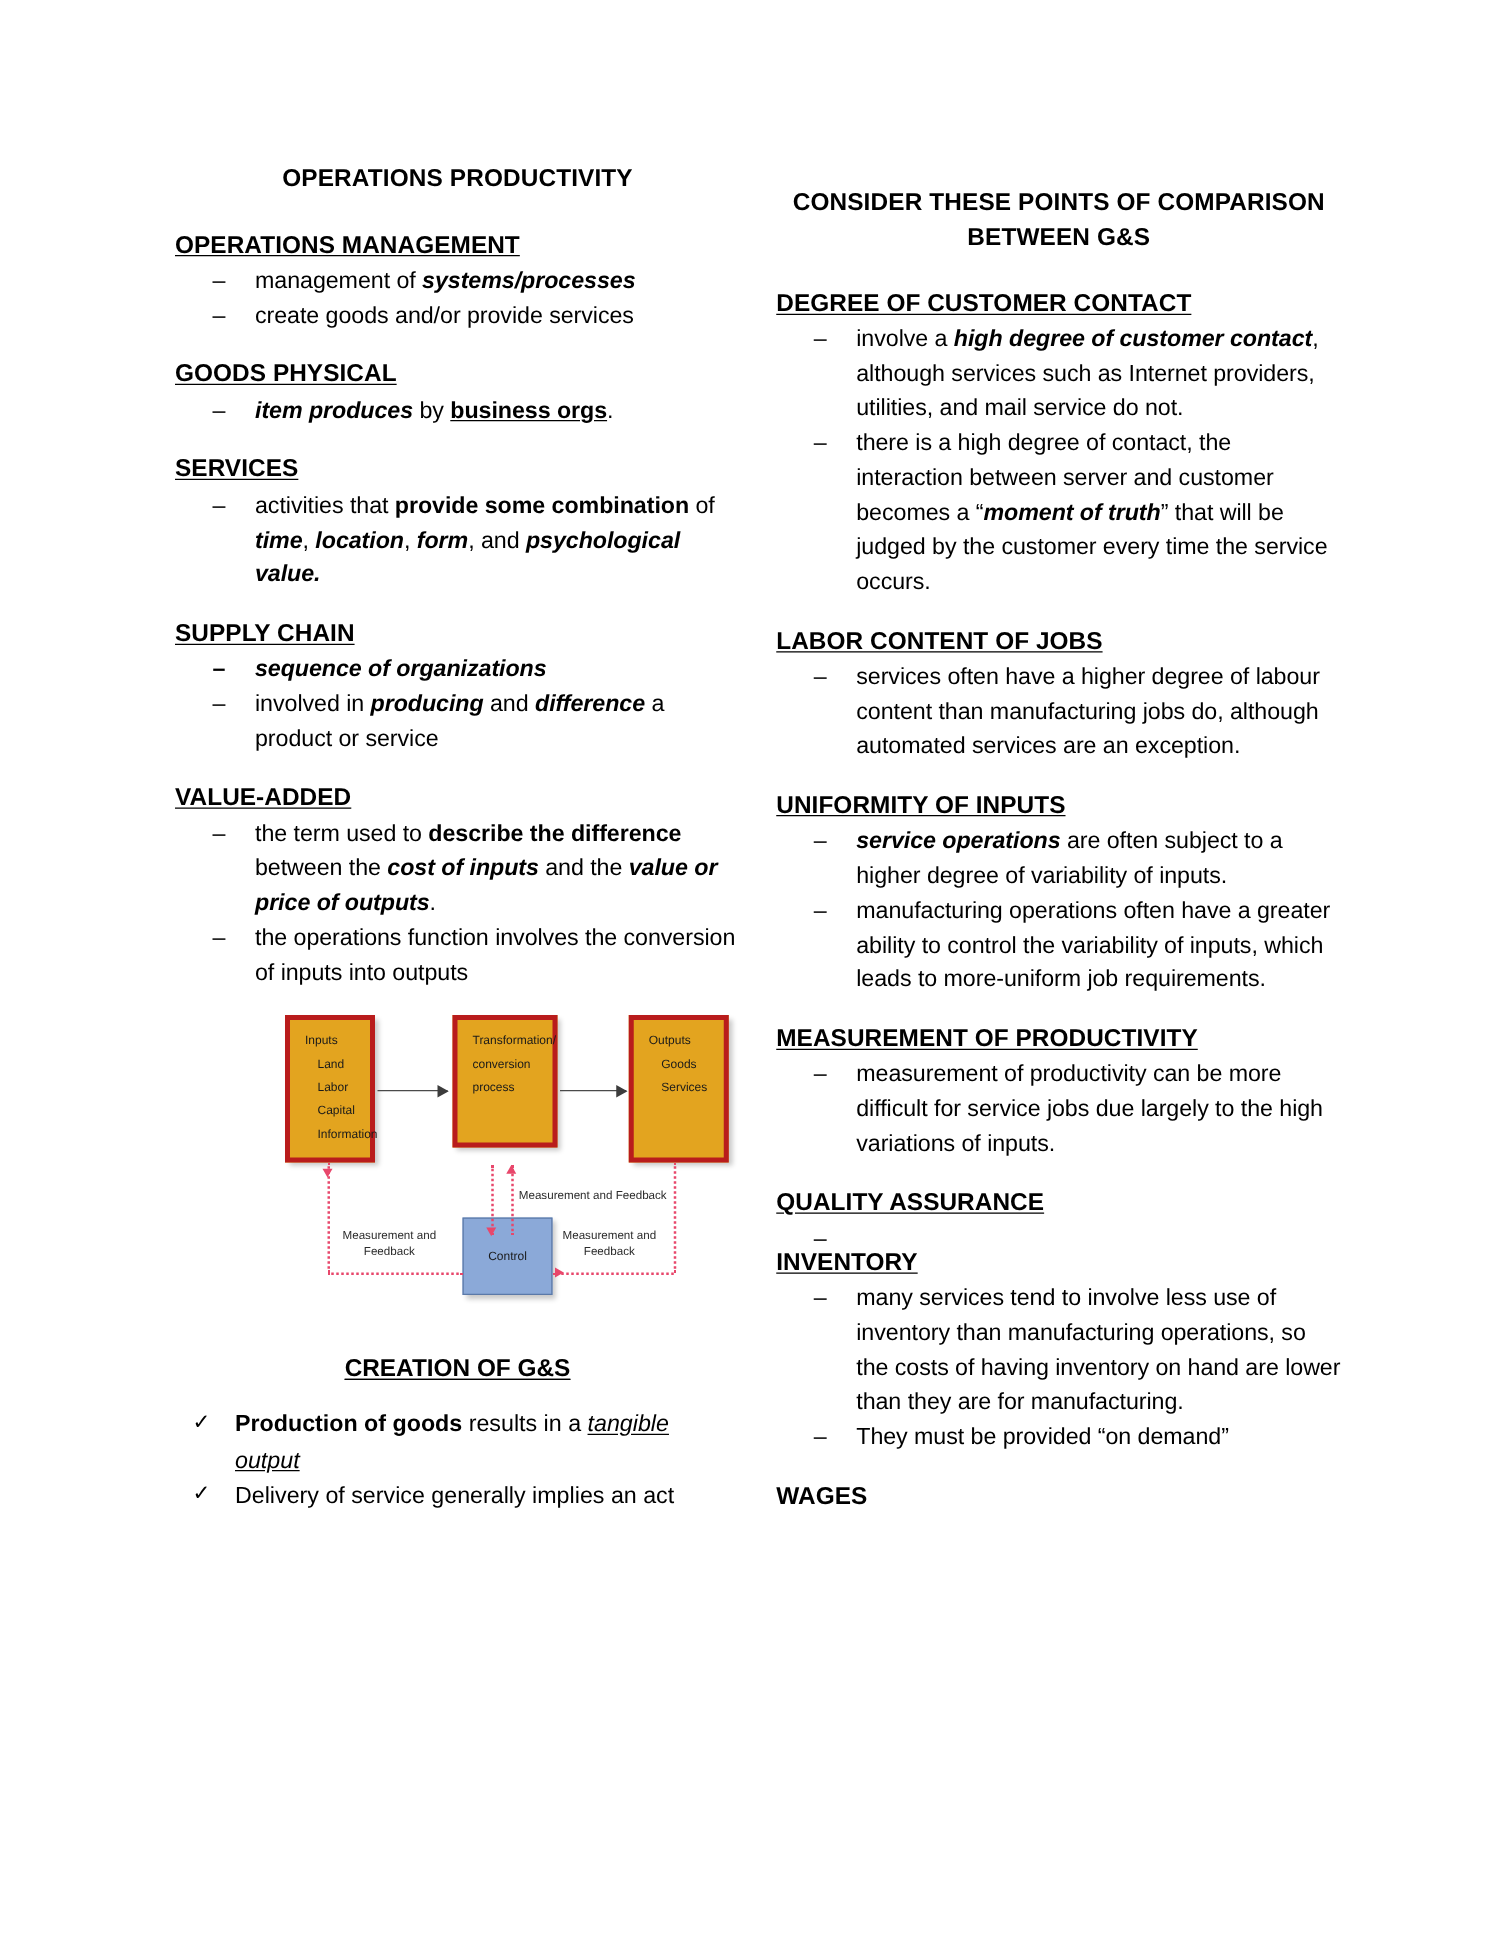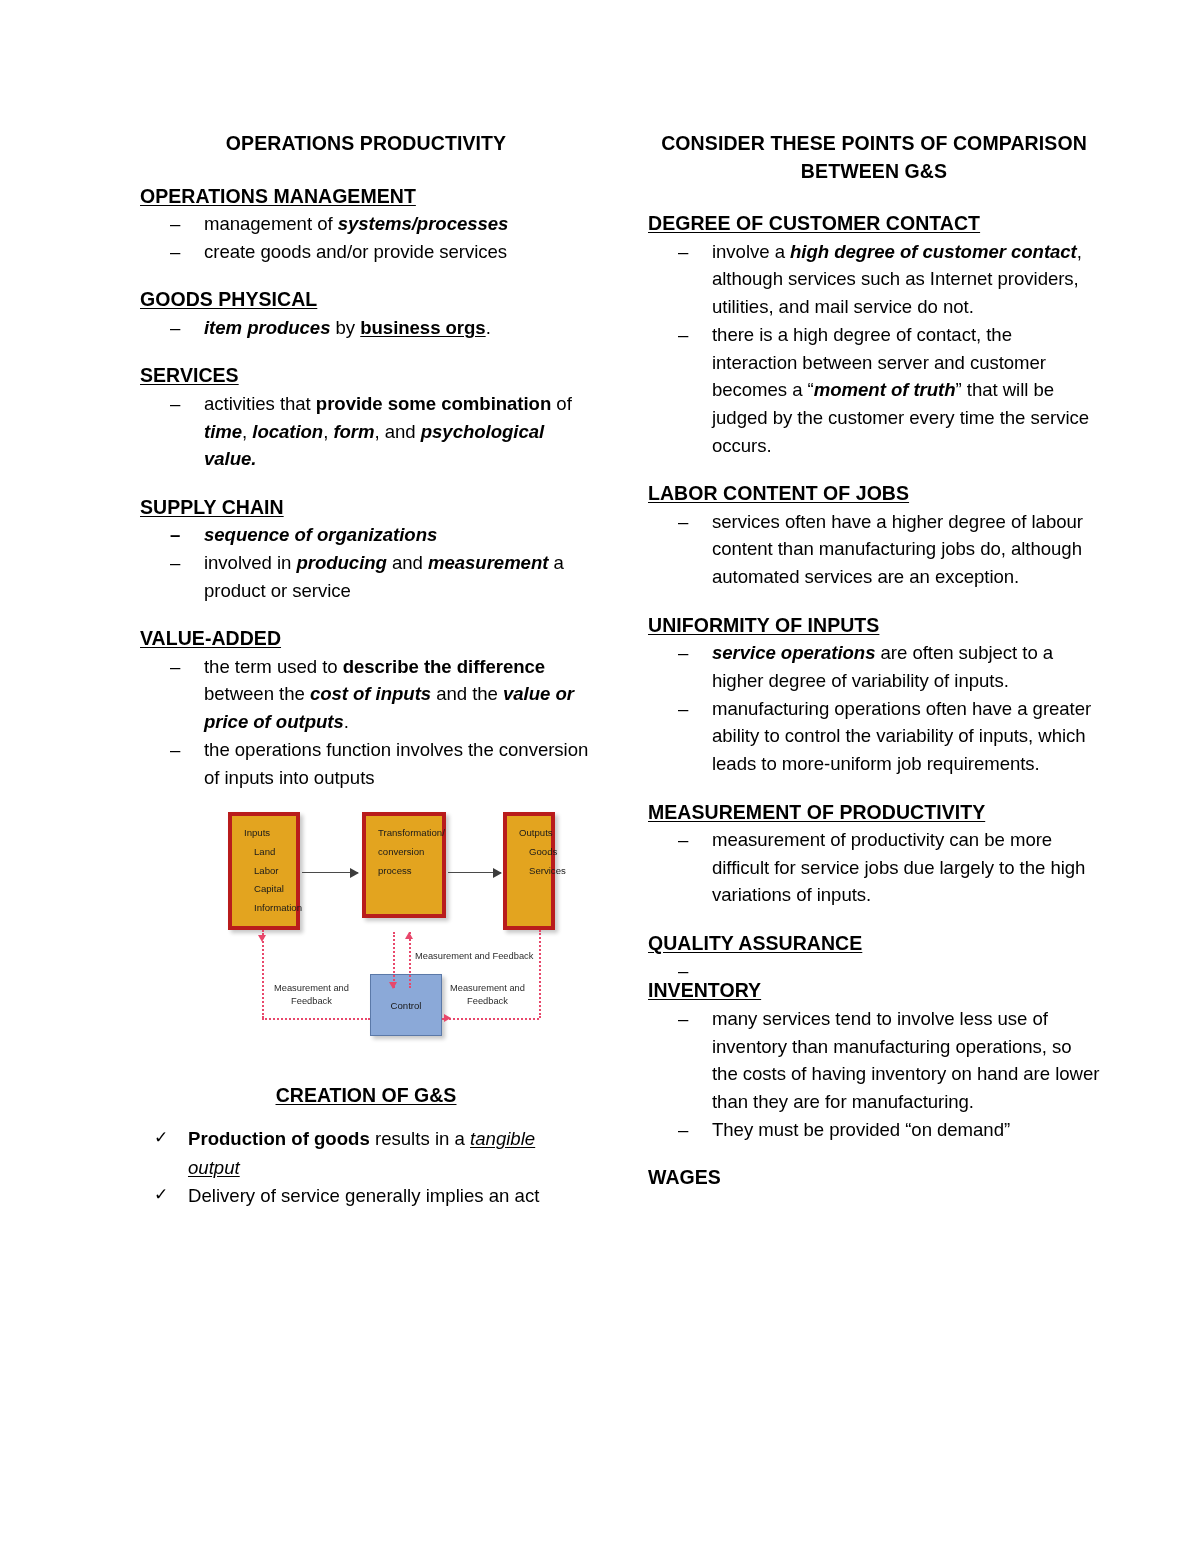--- a/index.html
+++ b/index.html
@@ -17,22 +17,22 @@
   }
   .page {
     width: 1200px;
     height: 1553px;
     position: relative;
     box-sizing: border-box;
     padding: 130px 118px 0 140px;
   }
   .columns {
     display: flex;
-    gap: 56px;
-    align-items: flex-start;
+    gap: 29px;
+    align-items: flex-end;
   }
   .col {
     width: 452px;
     flex: 0 0 452px;
   }
   .col-title {
     text-align: center;
     font-size: 19.5px;
     font-weight: bold;
     line-height: 1.42;
@@ -112,21 +112,21 @@
     font-size: 9.6px;
     line-height: 1.95;
     color: #1a1a1a;
     padding: 8px 0 0 12px;
   }
   .dbox .ln { display: block; white-space: nowrap; }
   .dbox .ln.ind { padding-left: 10px; }
 
   #box-inputs   { left: 18px;  top: 8px;  width: 72px;  height: 118px; }
   #box-transform{ left: 152px; top: 8px;  width: 84px;  height: 106px; }
-  #box-outputs  { left: 293px; top: 8px;  width: 52px;  height: 118px; }
+  #box-outputs  { left: 293px; top: 8px;  width: 80px;  height: 118px; }
 
   #box-control {
     position: absolute;
     left: 160px; top: 170px;
     width: 72px; height: 62px;
     background: #8BA9D8;
     border: 1px solid #5B79A8;
     box-shadow: 3px 3px 4px rgba(0,0,0,0.22);
     box-sizing: border-box;
     font-size: 9.6px;
@@ -237,21 +237,21 @@
               <li><span class="dash">–</span><span>create goods and/or provide services</span></li>
             </ul></div>
           <div class="sec-block"><div class="sec-head">GOODS PHYSICAL</div><ul class="bullets">
               <li><span class="dash">–</span><span style="font-weight: bold; font-style: italic;">item produces</span><span> by </span><span style="font-weight: bold; text-decoration: underline; text-underline-offset: 2px;">business orgs</span><span>.</span></li>
             </ul></div>
           <div class="sec-block"><div class="sec-head">SERVICES</div><ul class="bullets">
               <li><span class="dash">–</span><span>activities that </span><span style="font-weight: bold;">provide some combination</span><span> of </span><span style="font-weight: bold; font-style: italic;">time</span><span>, </span><span style="font-weight: bold; font-style: italic;">location</span><span>, </span><span style="font-weight: bold; font-style: italic;">form</span><span>, and </span><span style="font-weight: bold; font-style: italic;">psychological value.</span></li>
             </ul></div>
           <div class="sec-block"><div class="sec-head">SUPPLY CHAIN</div><ul class="bullets">
               <li><span class="dash bold">–</span><span style="font-weight: bold; font-style: italic;">sequence of organizations</span></li>
-              <li><span class="dash">–</span><span>involved in </span><span style="font-weight: bold; font-style: italic;">producing</span><span> and </span><span style="font-weight: bold; font-style: italic;">measurement</span><span> a product or service</span></li>
+              <li><span class="dash">–</span><span>involved in </span><span style="font-weight: bold; font-style: italic;">producing</span><span> and </span><span style="font-weight: bold; font-style: italic;">difference</span><span> a product or service</span></li>
             </ul></div>
           <div class="sec-block"><div class="sec-head">VALUE-ADDED</div><ul class="bullets">
               <li><span class="dash">–</span><span>the term used to </span><span style="font-weight: bold;">describe the difference</span><span> between the </span><span style="font-weight: bold; font-style: italic;">cost of inputs</span><span> and the </span><span style="font-weight: bold; font-style: italic;">value or price of outputs</span><span>.</span></li>
               <li><span class="dash">–</span><span>the operations function involves the conversion of inputs into outputs</span></li>
             </ul></div>
         </div>
 
       <div class="diagram">
 
         <div class="dbox" id="box-inputs">

